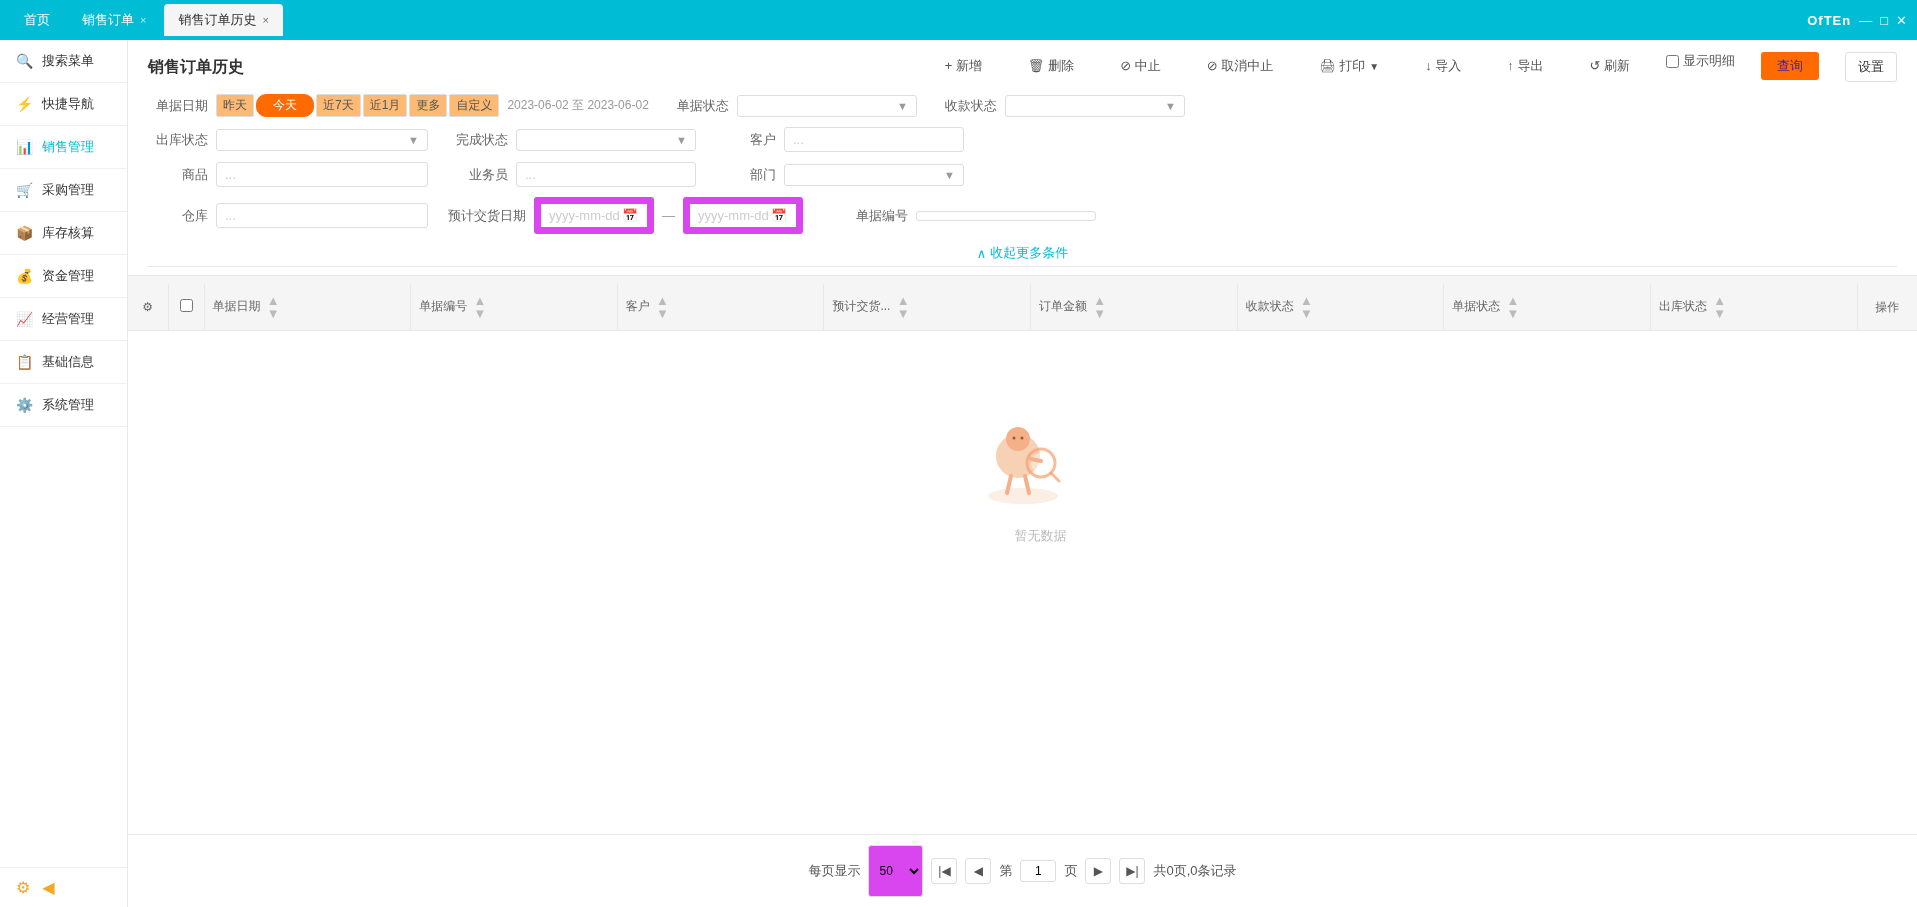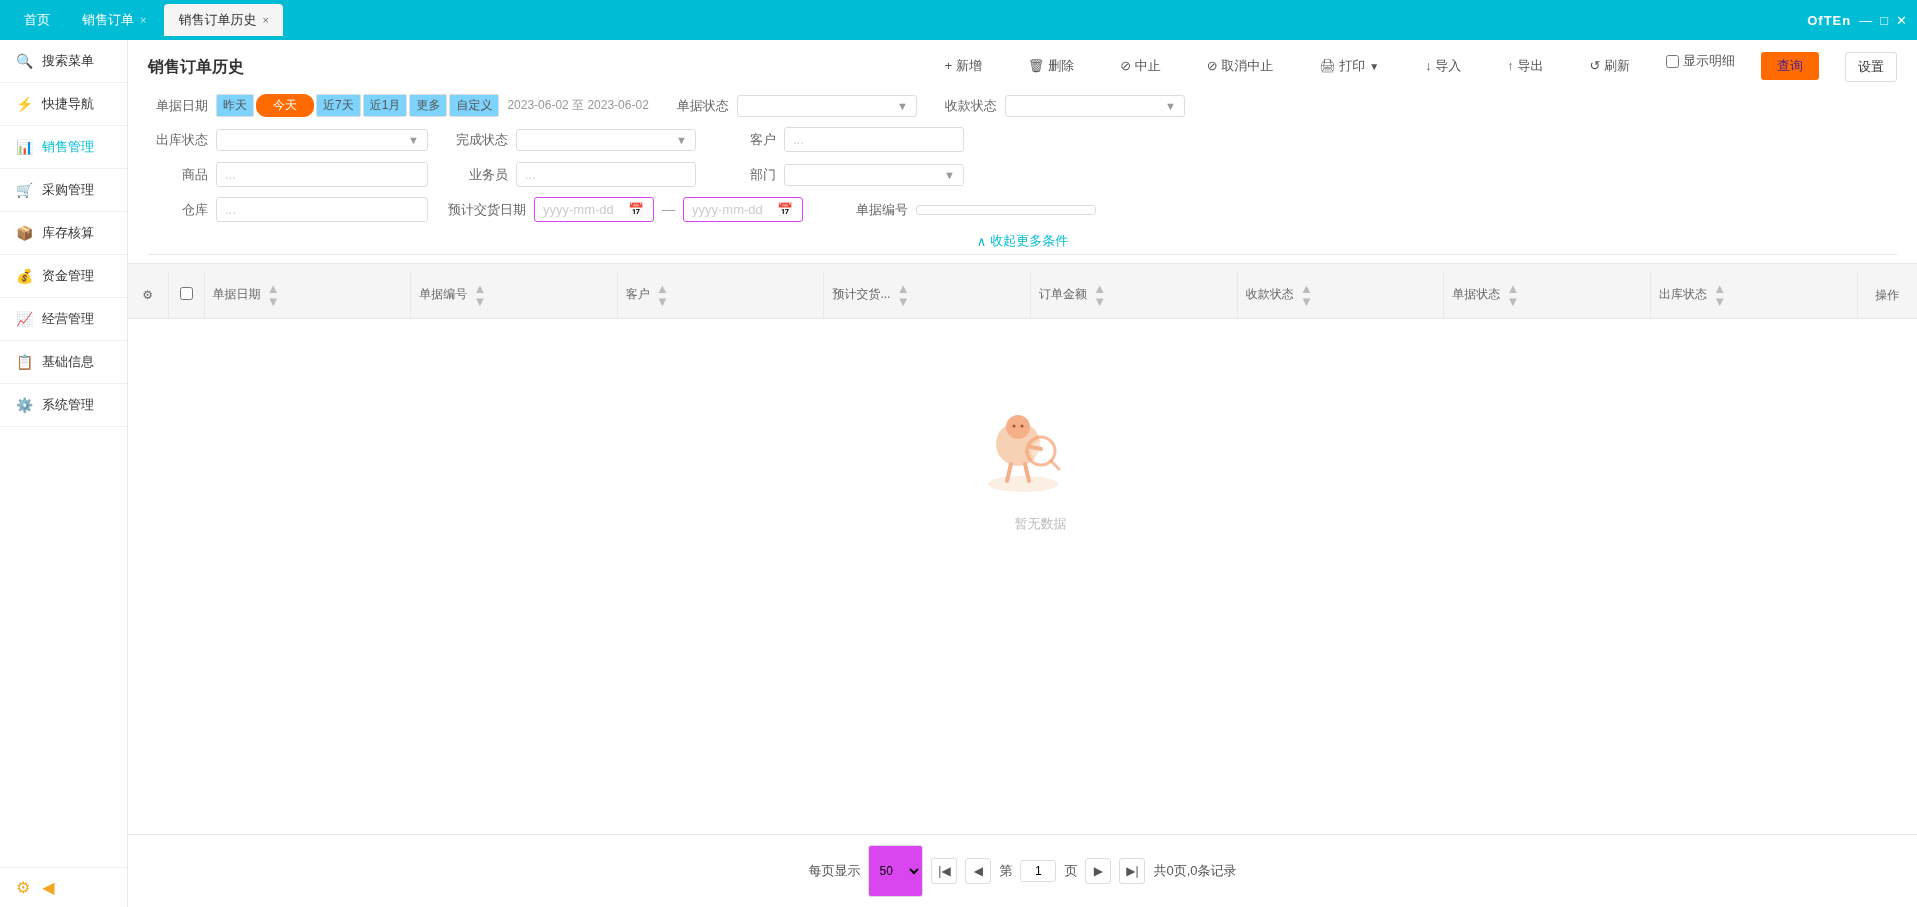--- a/index.html
+++ b/index.html
@@ -200,21 +200,21 @@
       gap: 4px;
     }
     .date-range-btns {
       display: flex;
       align-items: center;
       gap: 2px;
     }
     .date-btn {
       padding: 2px 6px;
       border: 1px solid #ddd;
-      background: #7dd3fc;
+      background: #fdba74;
       cursor: pointer;
       font-size: 12px;
       color: #555;
       border-radius: 2px;
     }
     .date-btn.active {
       background: #ff6b00;
       color: white;
       border-color: #ff6b00;
       border-radius: 10px;
@@ -243,21 +243,21 @@
       align-items: center;
       border: 1px solid #ddd;
       border-radius: 3px;
       padding: 4px 8px;
       background: white;
       min-width: 180px;
       cursor: pointer;
       color: #ccc;
     }
     .date-input {
-      border: 1px solid #d946ef;
+      border: 7px solid #d946ef;
       border-radius: 3px;
       padding: 4px 8px;
       background: white;
       min-width: 120px;
       color: #ccc;
       font-size: 12px;
       display: flex;
       align-items: center;
       justify-content: space-between;
     }

